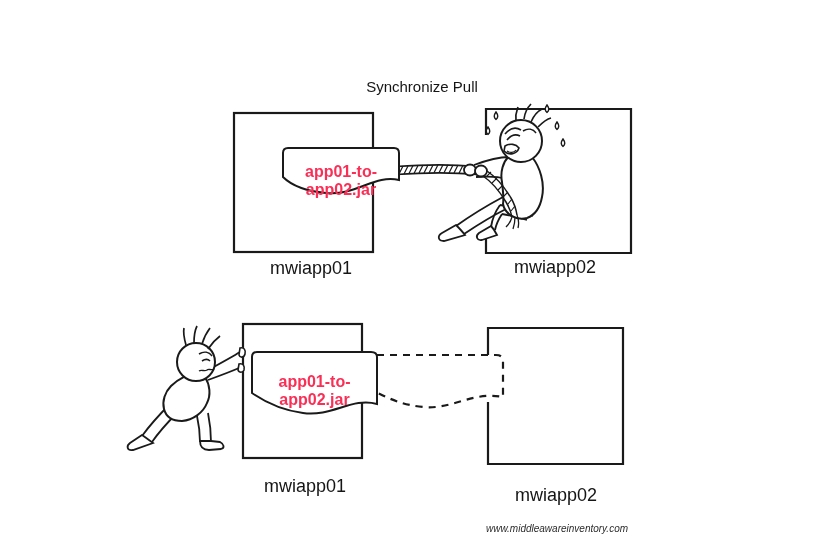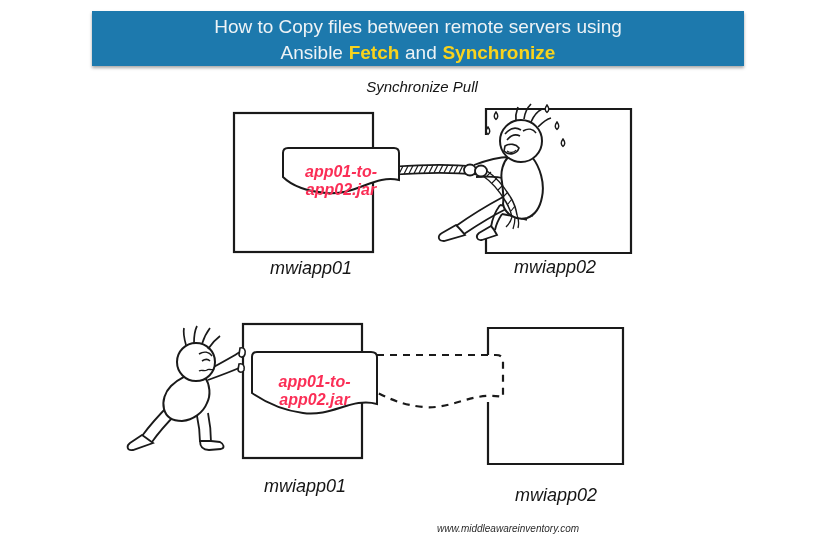--- a/index.html
+++ b/index.html
@@ -11,49 +11,44 @@
   .banner{
     position:absolute;left:92px;top:11px;width:652px;height:55px;
     background:#1d79ad;box-shadow:0 2px 3px rgba(0,0,0,.35);
     color:#eef3f6;text-align:center;font-size:19px;line-height:26px;padding-top:3px;
     box-sizing:border-box;
   }
   .banner .w{display:inline;}
   .banner .w + .w{margin-left:.30em;}
   .banner .hl{color:#f8d31d;font-weight:bold;}
   
-  .txt{position:absolute;color:#151515;font-style:italic;}
+  .txt{position:absolute;color:#151515;}
   .h-pull{left:322px;top:78px;width:200px;text-align:center;font-size:15px;}
   .h-push{left:345px;top:293px;width:220px;text-align:center;font-size:19px;}
   .filelabel{color:#fb2e56;font-weight:bold;font-size:16px;text-align:center;}
   .fl-pull{left:283px;top:163px;width:116px;}
   .fl-push{left:252px;top:373px;width:125px;}
   .server{font-size:18px;text-align:center;}
   .sv-pull-1{left:236px;top:258px;width:150px;}
   .sv-pull-2{left:480px;top:257px;width:150px;}
   .sv-push-1{left:230px;top:476px;width:150px;}
   .sv-push-2{left:481px;top:485px;width:150px;}
   .footer{
-    left:437px;top:523px;width:240px;
+    left:437px;top:523px;width:240px;text-align:center;
     font-size:10px;font-style:italic;color:#2b2b2b;
   }
   svg.diagram{position:absolute;left:0;top:0;}
   svg .ln{stroke:#1a1a1a;fill:none;}
   svg .fw{stroke:#1a1a1a;fill:#ffffff;}
 </style>
 </head>
 <body>
 
 <div class="stage">
 
-  <div class="banner">
-    <div>How to Copy files between remote servers  using</div>
-    <div><span class="w">Ansible</span><span class="w hl">Fetch</span><span class="w">and</span><span class="w hl">Synchronize</span>
-    </div>
-  </div>
 
   <svg class="diagram" width="840" height="560" viewBox="0 0 840 560">
 
     <g>
 
       <rect x="234" y="113" width="139" height="139" class="fw" stroke-width="2.2"></rect>
 
       <path d="M486,135 L486,109 L631,109 L631,253 L486,253 L486,233" class="ln" stroke-width="2.2"></path>
 
       <g>

